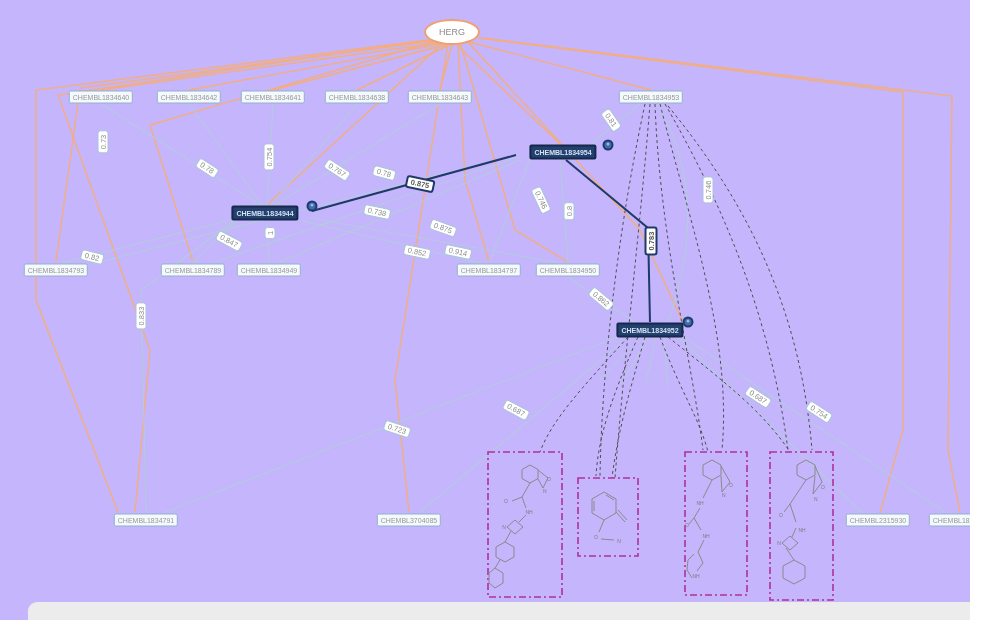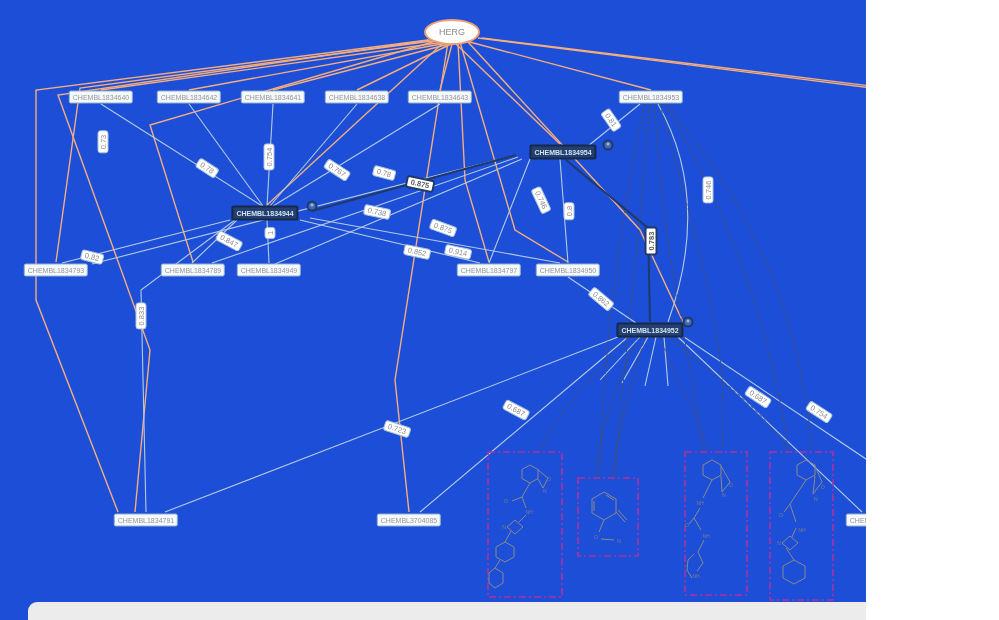--- a/index.html
+++ b/index.html
@@ -1,16 +1,16 @@
 <!DOCTYPE html>
 <html><head>
 <meta charset="utf-8">
 <style>
   html,body{margin:0;padding:0;background:#fff;}
-  .canvas{position:relative;width:866px;height:620px;background:#1d4ed8;overflow:hidden;
+  .canvas{position:relative;width:970px;height:620px;background:#c4b5fd;overflow:hidden;
           font-family:"Liberation Sans",sans-serif;}
   svg{position:absolute;left:0;top:0;}
   .node{position:absolute;transform:translate(-50%,-50%);border:1px solid #91b1cb;
         background:#f4f9fd;color:#979797;font-size:7px;line-height:9px;padding:1px 3px;
         border-radius:2px;white-space:nowrap;z-index:3;}
   .node.sel{background:#24406e;border:2px solid #16294d;color:#d3e2f3;font-weight:bold;}
   .root-node{position:absolute;transform:translate(-50%,-50%);width:52px;height:22px;
         border:2px solid #f0a070;border-radius:50%;background:#fff;color:#8a8a8a;
         font-size:9px;display:flex;align-items:center;justify-content:center;z-index:3;}
   .elabel{position:absolute;transform:translate(-50%,-50%) rotate(var(--r,0deg));

